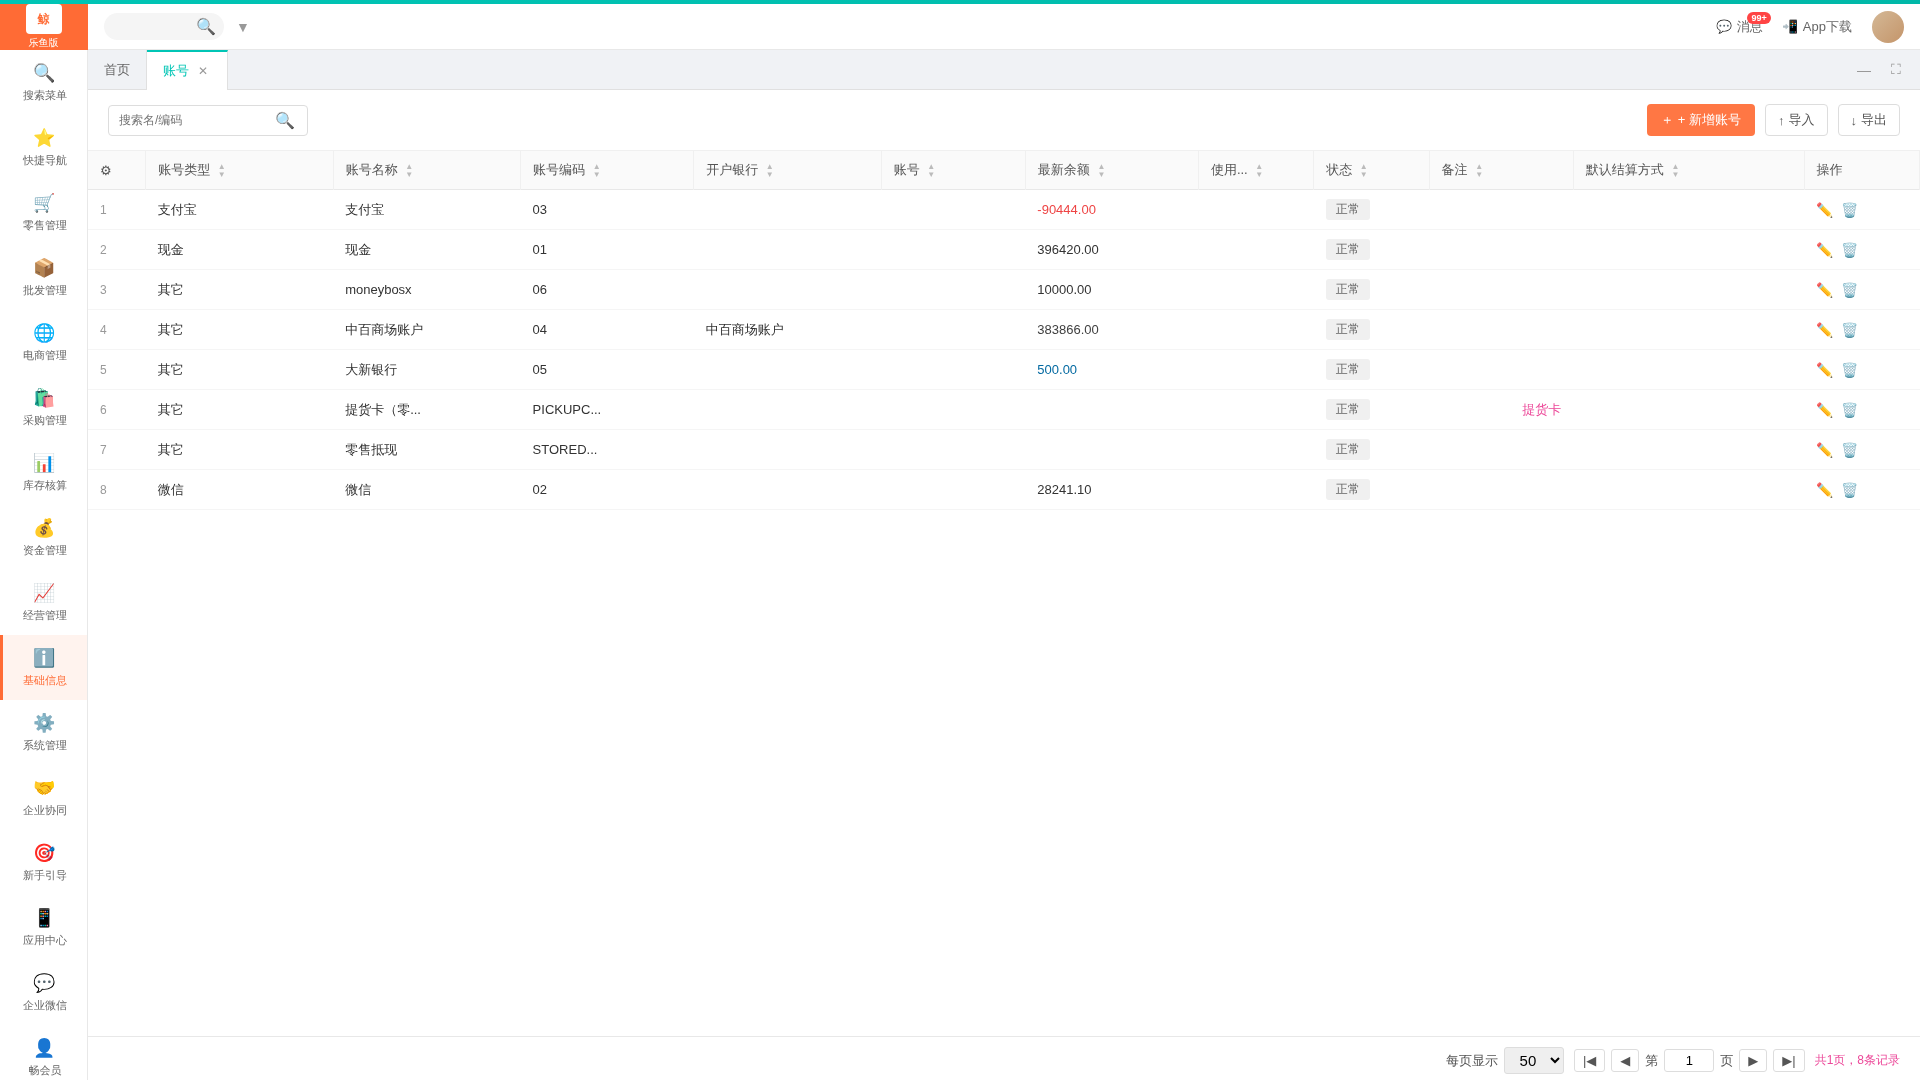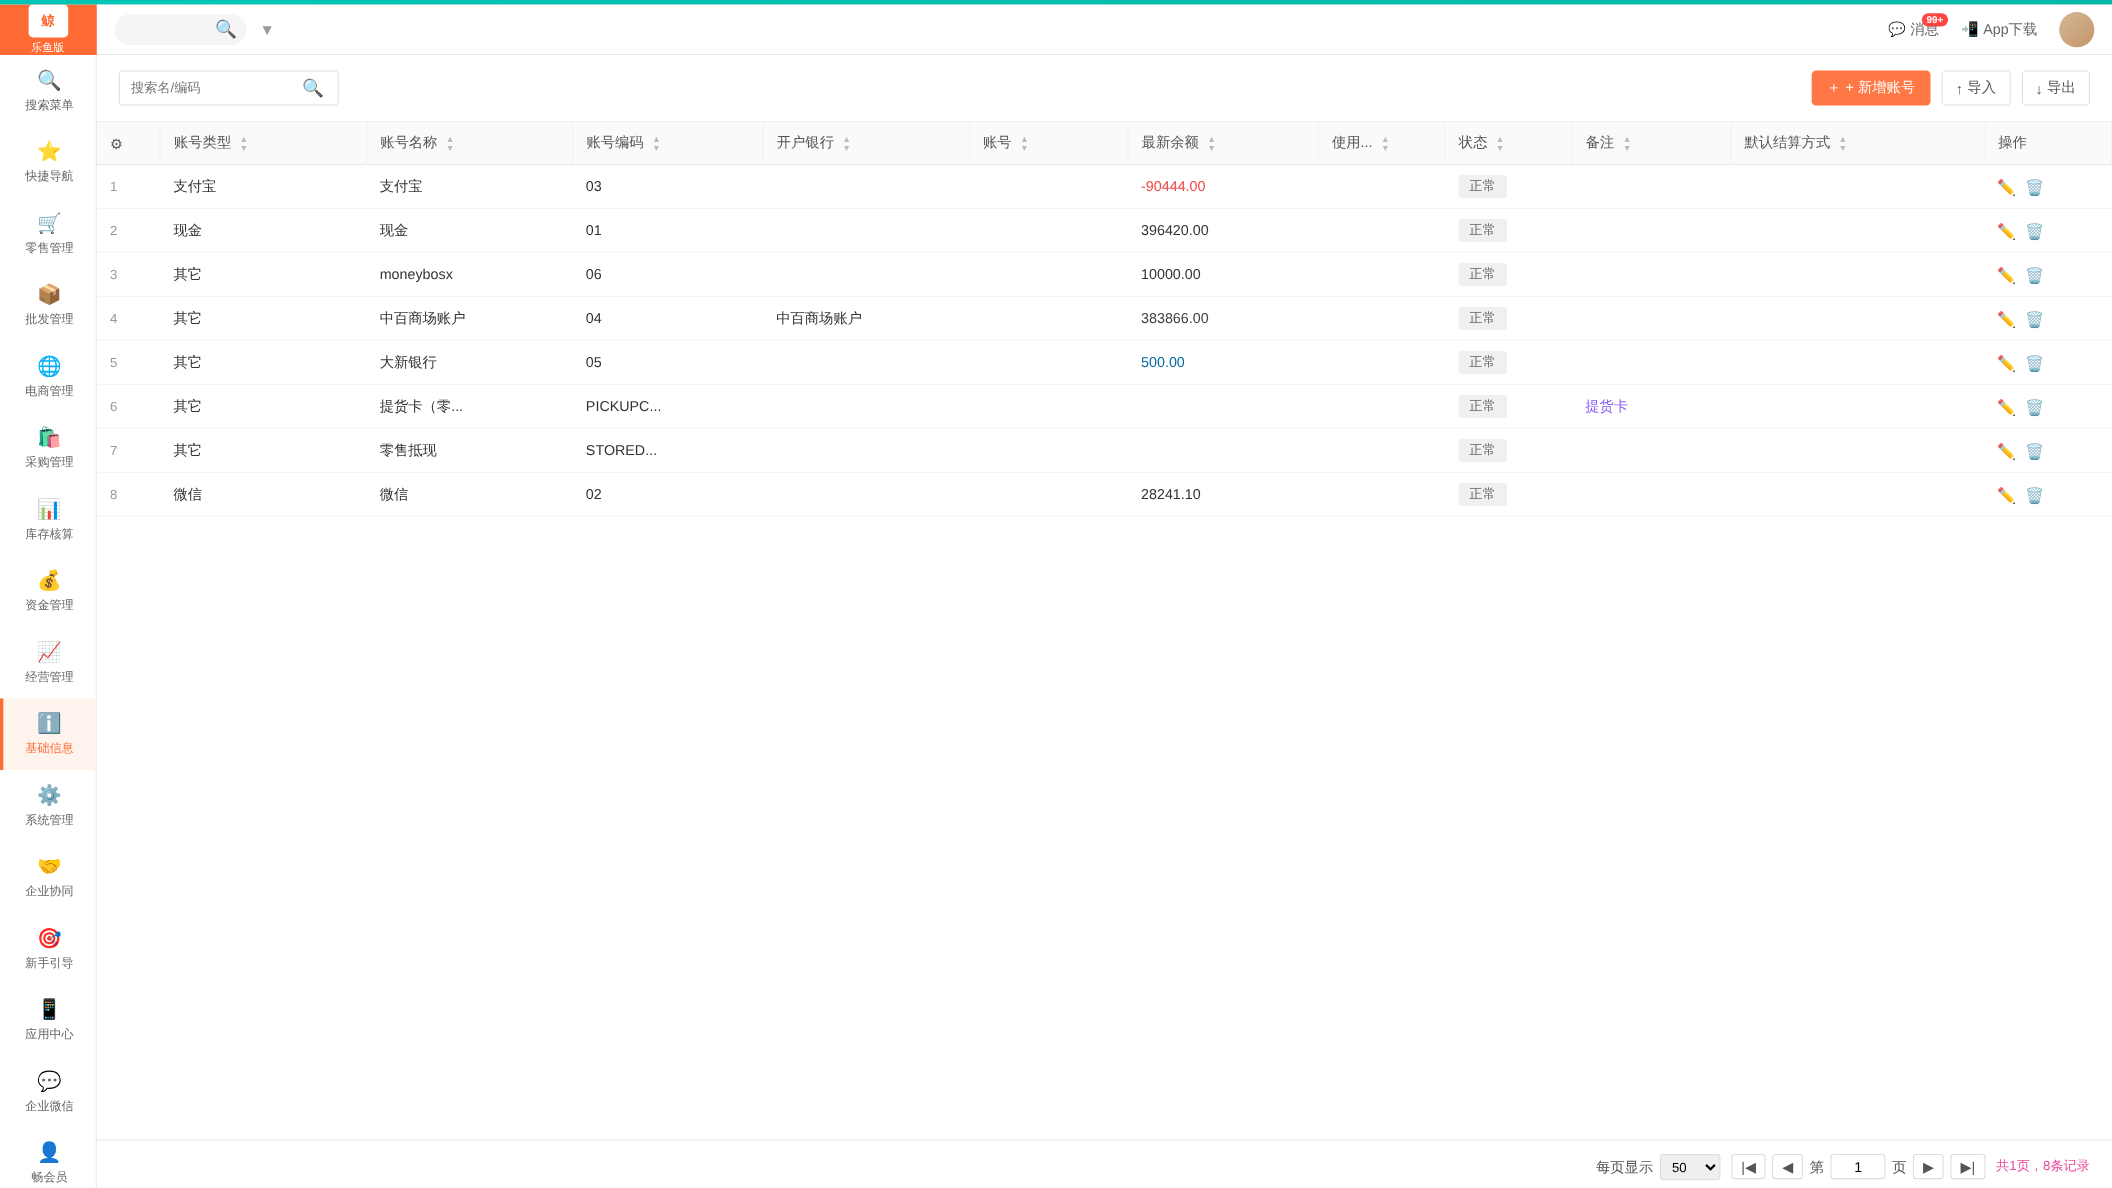--- a/index.html
+++ b/index.html
@@ -331,22 +331,23 @@
     }
     .page-size-select {
       display: flex;
       align-items: center;
       gap: 6px;
     }
     .page-size-select select {
       border: 1px solid #ddd;
       border-radius: 3px;
       padding: 3px 6px;
-      font-size: 12px;
+      font-size: 15px;
       outline: none;
+      text-align: center;
     }
     .page-nav {
       display: flex;
       align-items: center;
       gap: 6px;
     }
     .page-nav button {
       border: 1px solid #ddd;
       background: #fff;
       border-radius: 3px;
@@ -489,20 +490,33 @@
         <span class="msg-badge">99+</span>
       </div>
       <div class="header-app">
         <span>📲</span>
         <span>App下载</span>
       </div>
       <div class="user-avatar"></div>
     </div>
   </div>
 
+  <div class="tab-bar">
+    <div class="tab-item">
+      <span>首页</span>
+    </div>
+    <div class="tab-item active">
+      <span>账号</span>
+      <span class="tab-close">✕</span>
+    </div>
+    <div style="flex:1;display:flex;align-items:center;justify-content:flex-end;padding-right:8px;">
+      <button class="win-btn">—</button>
+      <button class="win-btn">⛶</button>
+    </div>
+  </div>
 
   <div class="content-area">
 
     <div class="content-header">
       <div class="search-box">
         <input type="text" placeholder="搜索名/编码" style="">
         <span style="color:#bbb;">🔍</span>
       </div>
       <div class="action-buttons">
         <button class="btn-primary">
@@ -701,21 +715,21 @@
             <tr>
       <td class="row-num">6</td>
       <td>其它</td>
       <td>提货卡（零...</td>
       <td>PICKUPC...</td>
       <td></td>
       <td></td>
       <td style="color:#333"></td>
       <td></td>
       <td><span class="status-badge status-normal">正常</span></td>
-      <td style="color:#8b5cf6;">提货卡</td>
+      <td style="color:#ec4899;text-align:right;">提货卡</td>
       <td></td>
       <td>
         <div class="action-icons">
           <span class="action-icon" title="编辑">✏️</span>
           <span class="action-icon" title="删除">🗑️</span>
         </div>
       </td>
     </tr>
             <tr>
       <td class="row-num">7</td>

